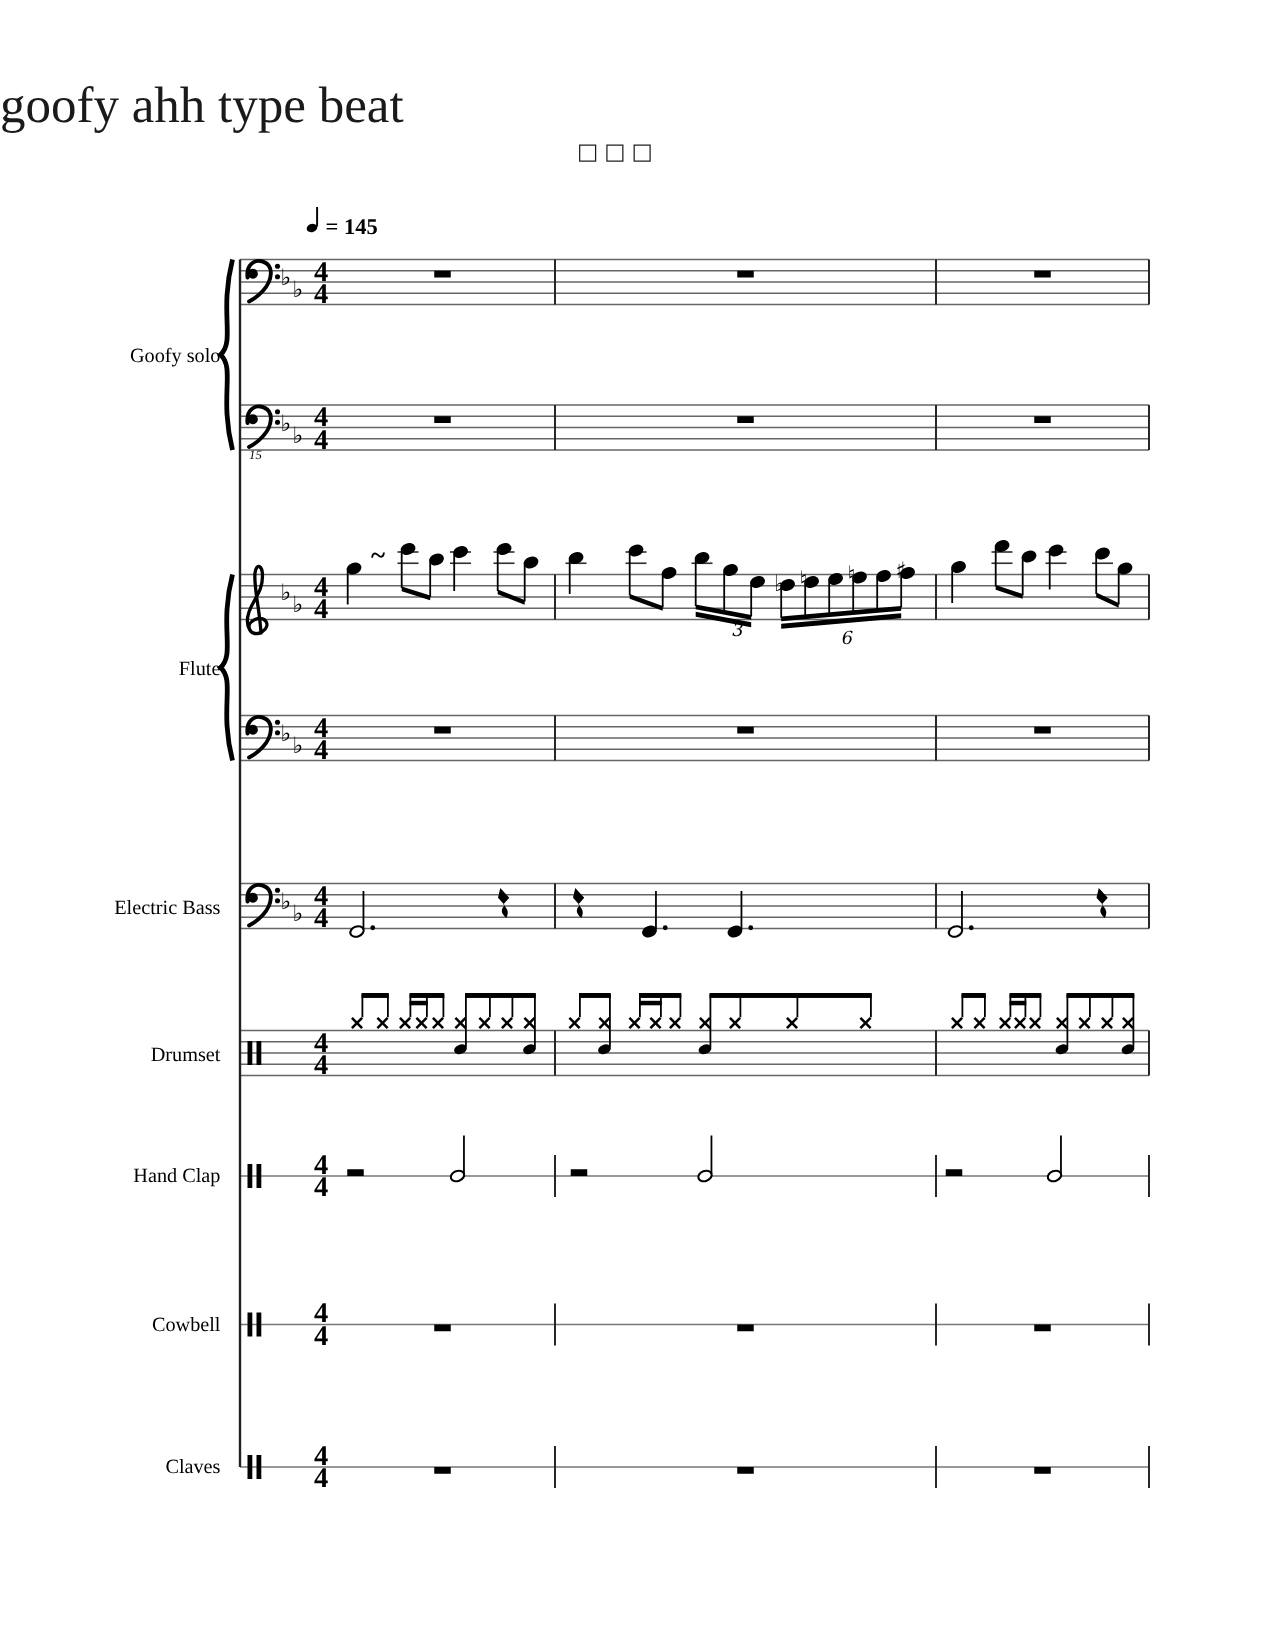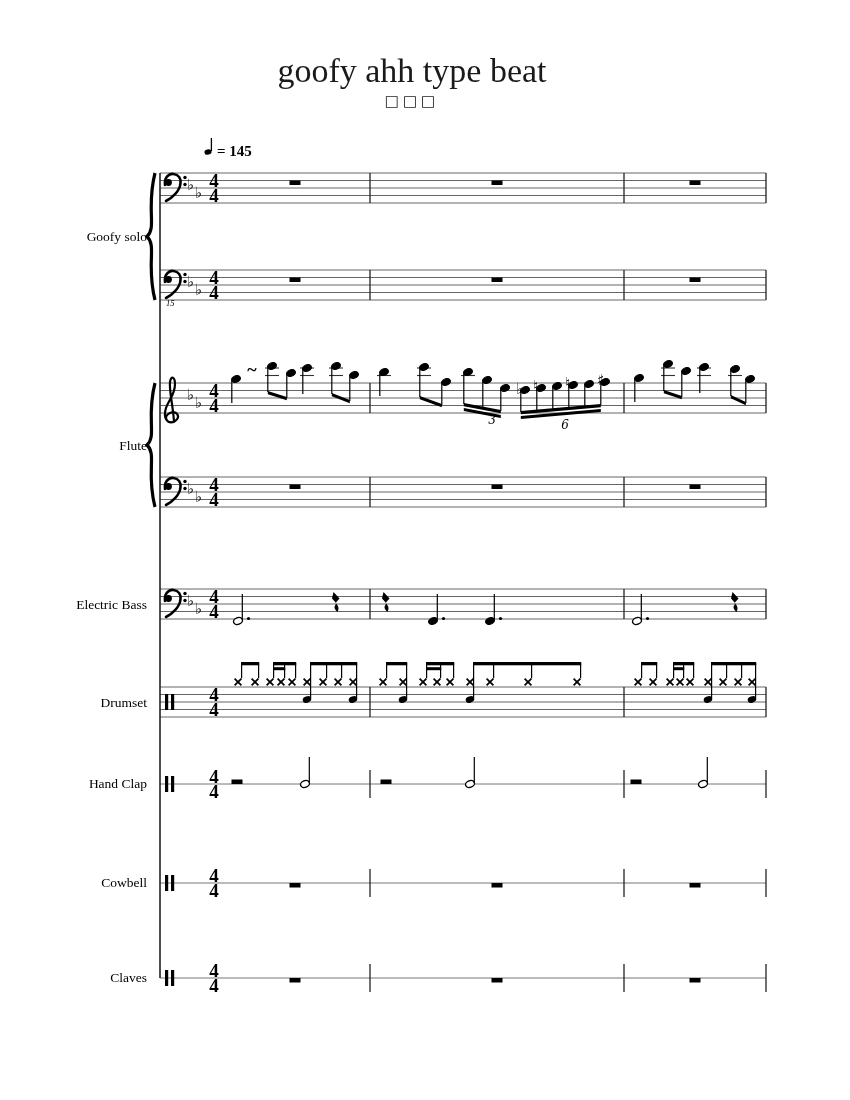--- a/index.html
+++ b/index.html
@@ -1,18 +1,18 @@
 <!DOCTYPE html>
 <html><head>
 <meta charset="utf-8">
 <style>
   html,body{margin:0;padding:0;background:#fff;}
   .page{position:relative;width:850px;height:1100px;background:#fff;overflow:hidden;
         font-family:"Liberation Serif",serif;}
-  .title{position:absolute;top:52px;left:0;width:824px;text-align:center;
+  .title{position:absolute;top:52px;left:0;width:824px;
          font-size:34px;color:#1a1a1a;}
   .subtitle{position:absolute;top:92px;left:0;width:824px;text-align:center;
             font-size:15px;letter-spacing:4px;color:#1a1a1a;font-family:"DejaVu Sans",sans-serif;}
   svg{position:absolute;top:0;left:0;}
 </style>
 </head>
 <body>
 
 <div class="page">
   <div class="title">goofy ahh type beat</div>

